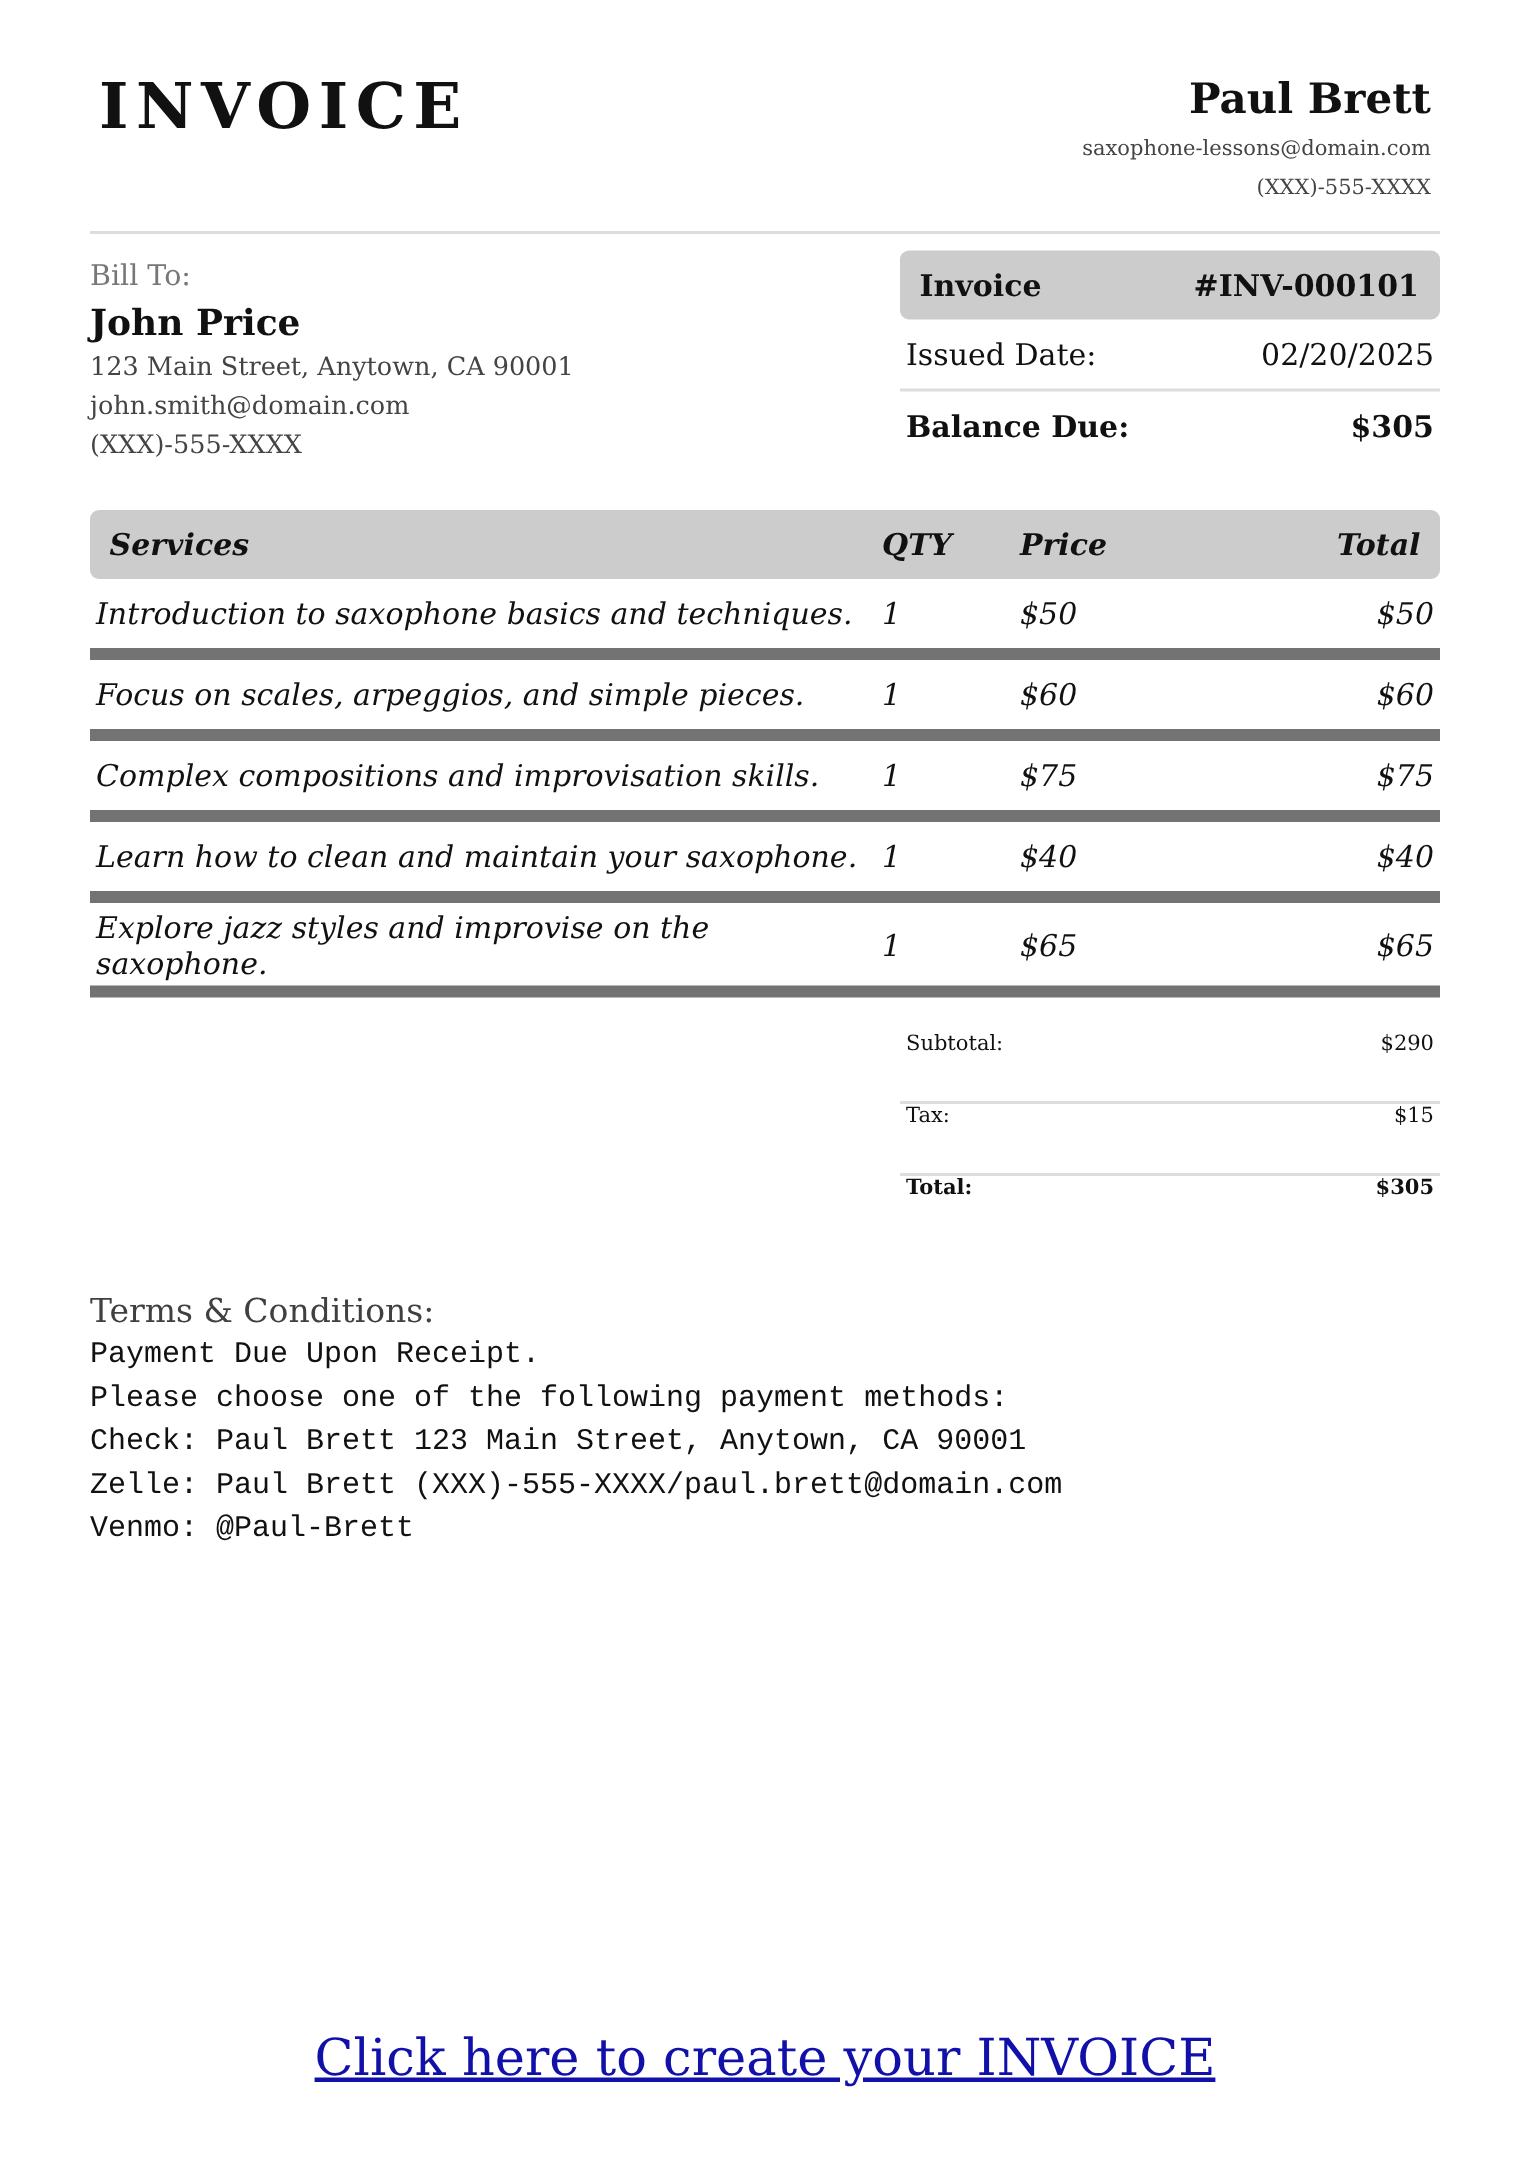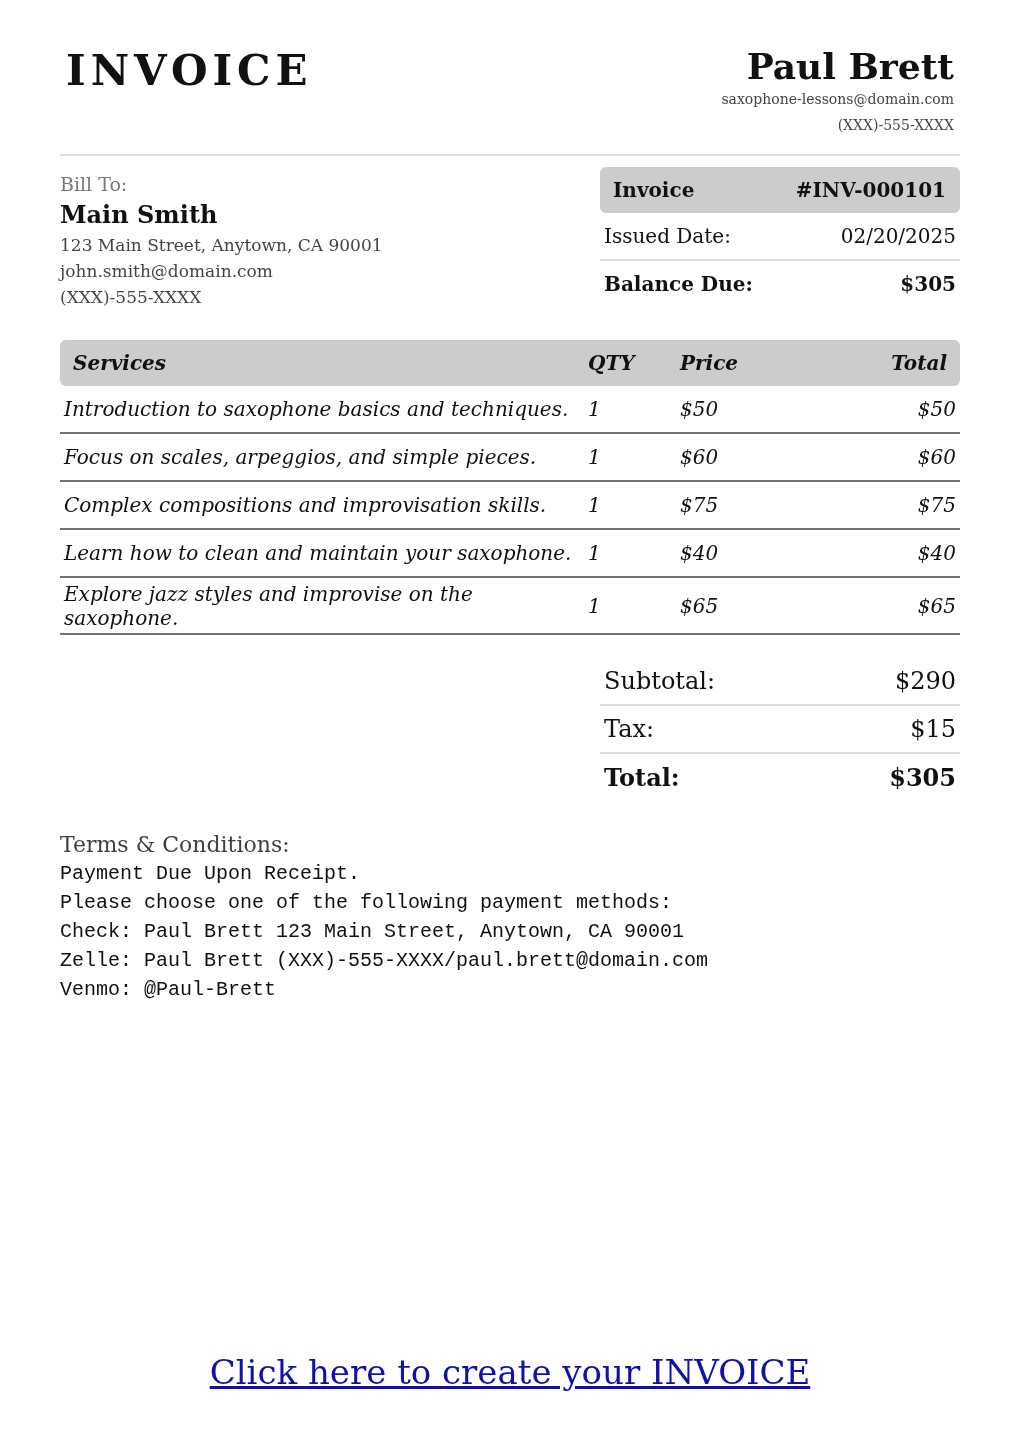--- a/index.html
+++ b/index.html
@@ -2,48 +2,48 @@
 <html><head>
 <meta charset="utf-8">
 <style>
   html, body { margin: 0; padding: 0; background: #ffffff; }
   body { width: 1020px; height: 1443px; position: relative; font-family: "DejaVu Serif", serif; color: #111; overflow: hidden; }
   .page { position: absolute; left: 60px; top: 0; width: 900px; }
 
   .header { position: relative; height: 154px; border-bottom: 2px solid #dddddd; }
   .title { position: absolute; left: 6px; top: 46px; font-size: 42px; font-weight: bold; letter-spacing: 5px; margin: 0; }
   .from { position: absolute; right: 6px; top: 46px; text-align: right; }
-  .from-name { font-size: 36px; font-weight: bold; line-height: 40px; }
+  .from-name { font-size: 28px; font-weight: bold; line-height: 40px; }
   .from-line { font-size: 14px; color: #444; line-height: 26px; }
 
   .info { position: relative; height: 184px; }
   .bill { position: absolute; left: 0; top: 14px; }
   .bill-label { font-size: 19px; color: #777; line-height: 28px; }
   .bill-name { font-size: 24px; font-weight: bold; line-height: 34px; }
   .bill-line { font-size: 17px; color: #444; line-height: 26px; }
 
   .meta { position: absolute; left: 540px; top: 11px; width: 360px; }
   .meta-head { background: #cccccc; border-radius: 6px; height: 46px; display: flex; justify-content: space-between; align-items: center; padding: 0 14px 0 13px; font-weight: bold; font-size: 20px; }
   .meta-row { height: 46px; display: flex; justify-content: space-between; align-items: center; padding: 0 4px; font-size: 20px; }
   .meta-row.bordered { border-bottom: 2px solid #dddddd; }
   .meta-row.bold { font-weight: bold; }
 
   table.items { width: 900px; border-collapse: collapse; font-size: 20px; font-style: italic; }
   table.items thead th { background: #cccccc; height: 46px; font-weight: bold; padding: 0 13px; }
   table.items thead th:first-child { border-radius: 6px 0 0 6px; text-align: left; }
   table.items thead th:last-child { border-radius: 0 6px 6px 0; text-align: right; }
   table.items th.qty, table.items td.qty { text-align: left; width: 74px; padding: 0; }
   table.items th.price, table.items td.price { text-align: left; width: 120px; padding: 0 0 0 18px; }
-  table.items tbody td { border-bottom: 2px solid #737373; padding: 0 4px; height: 46px; line-height: 24px; margin-left: 46px; }
+  table.items tbody td { border-bottom: 8px solid #737373; padding: 0 4px; height: 46px; line-height: 24px; margin-left: 46px; }
   table.items tbody td.svc { width: 520px; }
   table.items tbody td.total { text-align: right; }
   table.items tbody tr.tall td { height: 55px; }
 
   .totals { margin-left: 540px; width: 360px; margin-top: 23px; }
-  .tot-row { height: 46px; display: flex; justify-content: space-between; align-items: center; padding: 0 4px; font-size: 24px; }
+  .tot-row { height: 46px; display: flex; justify-content: space-between; padding: 0 4px; font-size: 14px; }
   .tot-row.bordered { border-bottom: 2px solid #dddddd; }
   .tot-row.bold { font-weight: bold; }
 
   .terms { margin-top: 30px; }
   .terms-label { font-size: 22px; color: #404040; line-height: 29px; }
   .terms-line { font-size: 20px; line-height: 29px; font-family: Liberation Mono, monospace; }
 
   .cta { position: absolute; top: 1352px; left: 0; width: 1020px; text-align: center; }
   .cta a { font-size: 34px; color: #1a0dab; color: #1111aa; text-decoration: underline; }
 </style>
@@ -57,21 +57,21 @@
     <div class="from">
       <div class="from-name">Paul Brett</div>
       <div class="from-line">saxophone-lessons@domain.com</div>
       <div class="from-line">(XXX)-555-XXXX</div>
     </div>
   </div>
 
   <div class="info">
     <div class="bill">
       <div class="bill-label">Bill To:</div>
-      <div class="bill-name">Main Smith</div>
+      <div class="bill-name">John Price</div>
       <div class="bill-line">123 Main Street, Anytown, CA 90001</div>
       <div class="bill-line">john.smith@domain.com</div>
       <div class="bill-line">(XXX)-555-XXXX</div>
     </div>
 
     <div class="meta">
       <div class="meta-head">
         <span>Invoice</span>
         <span>#INV-000101</span>
       </div>

